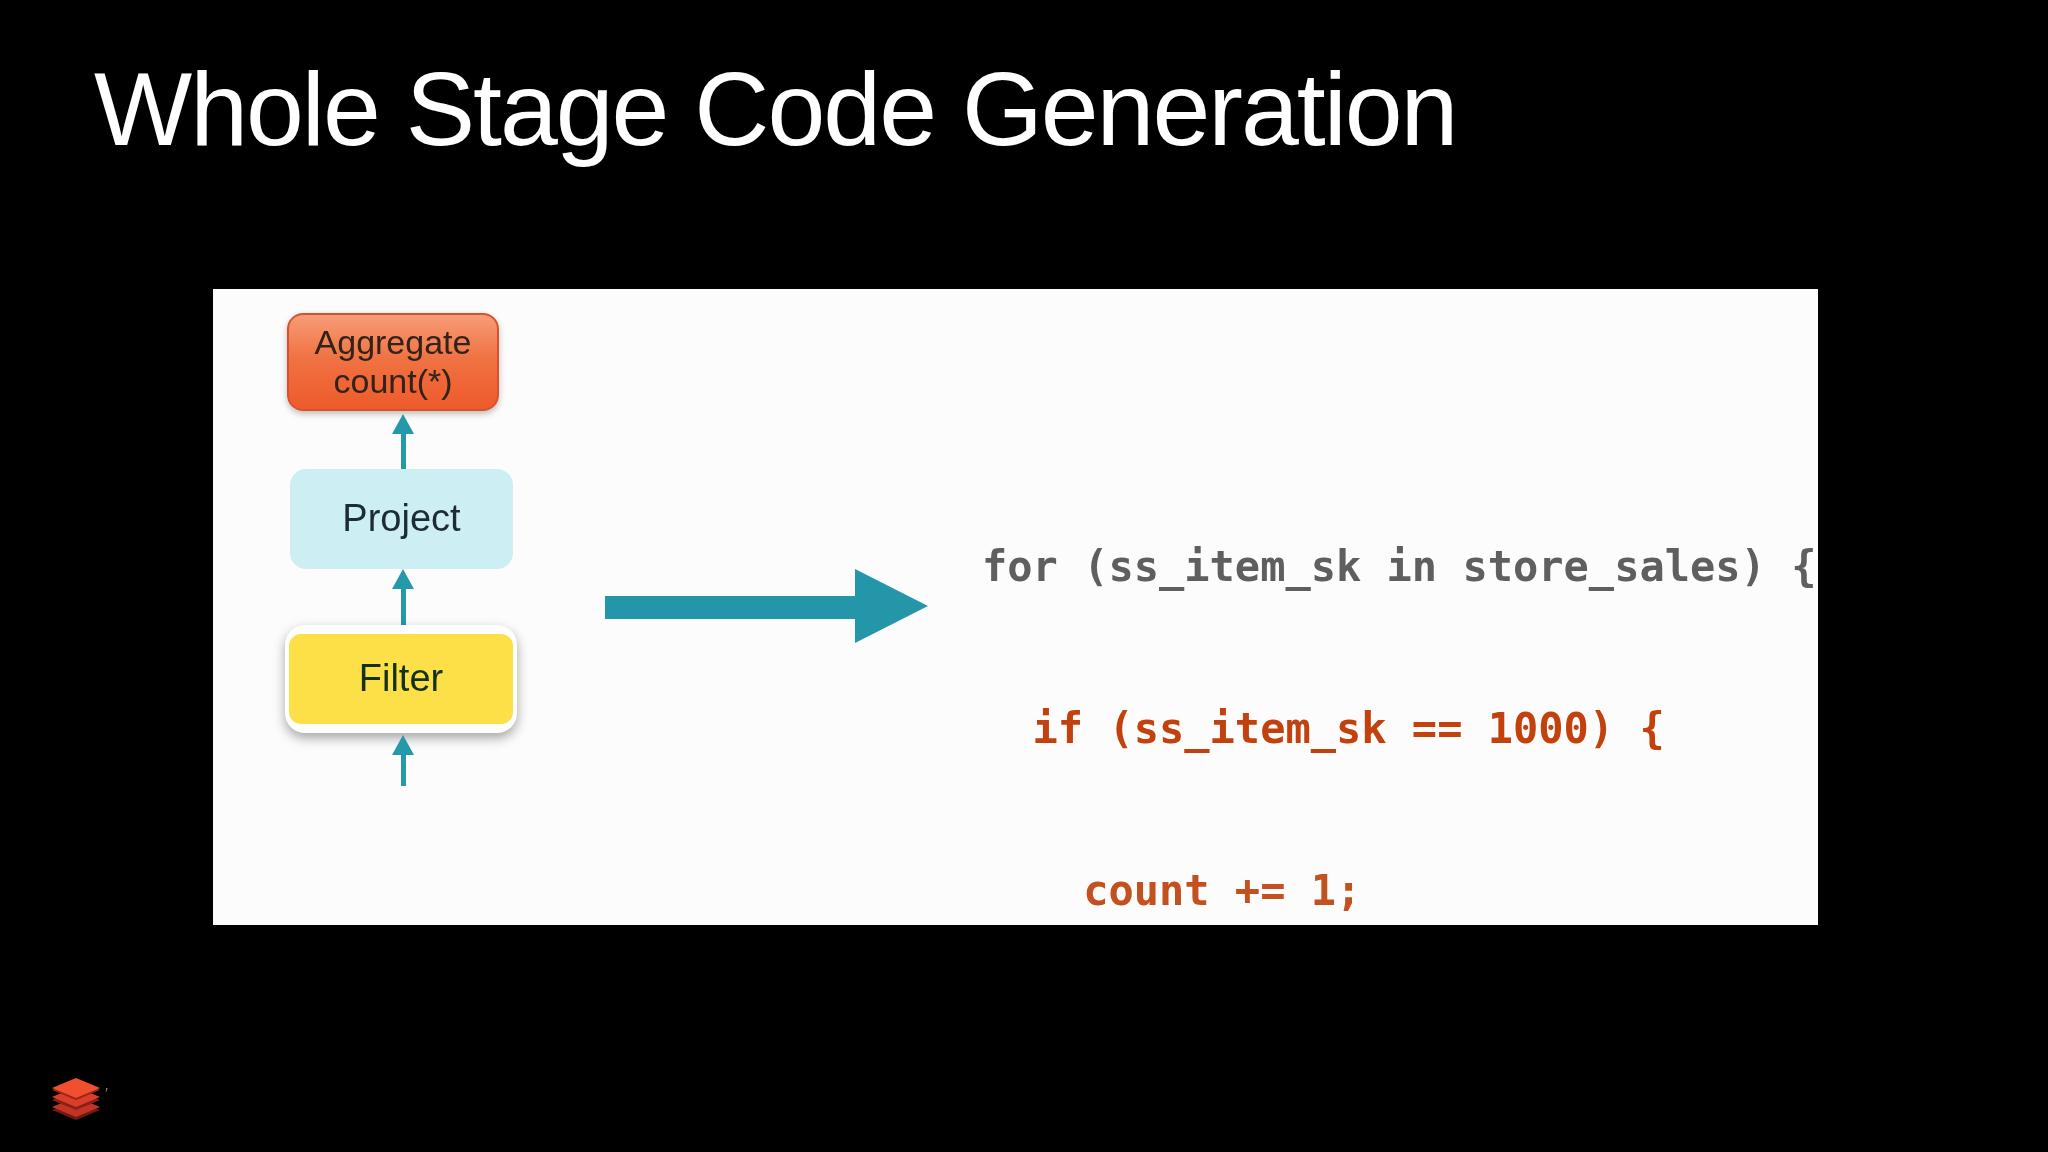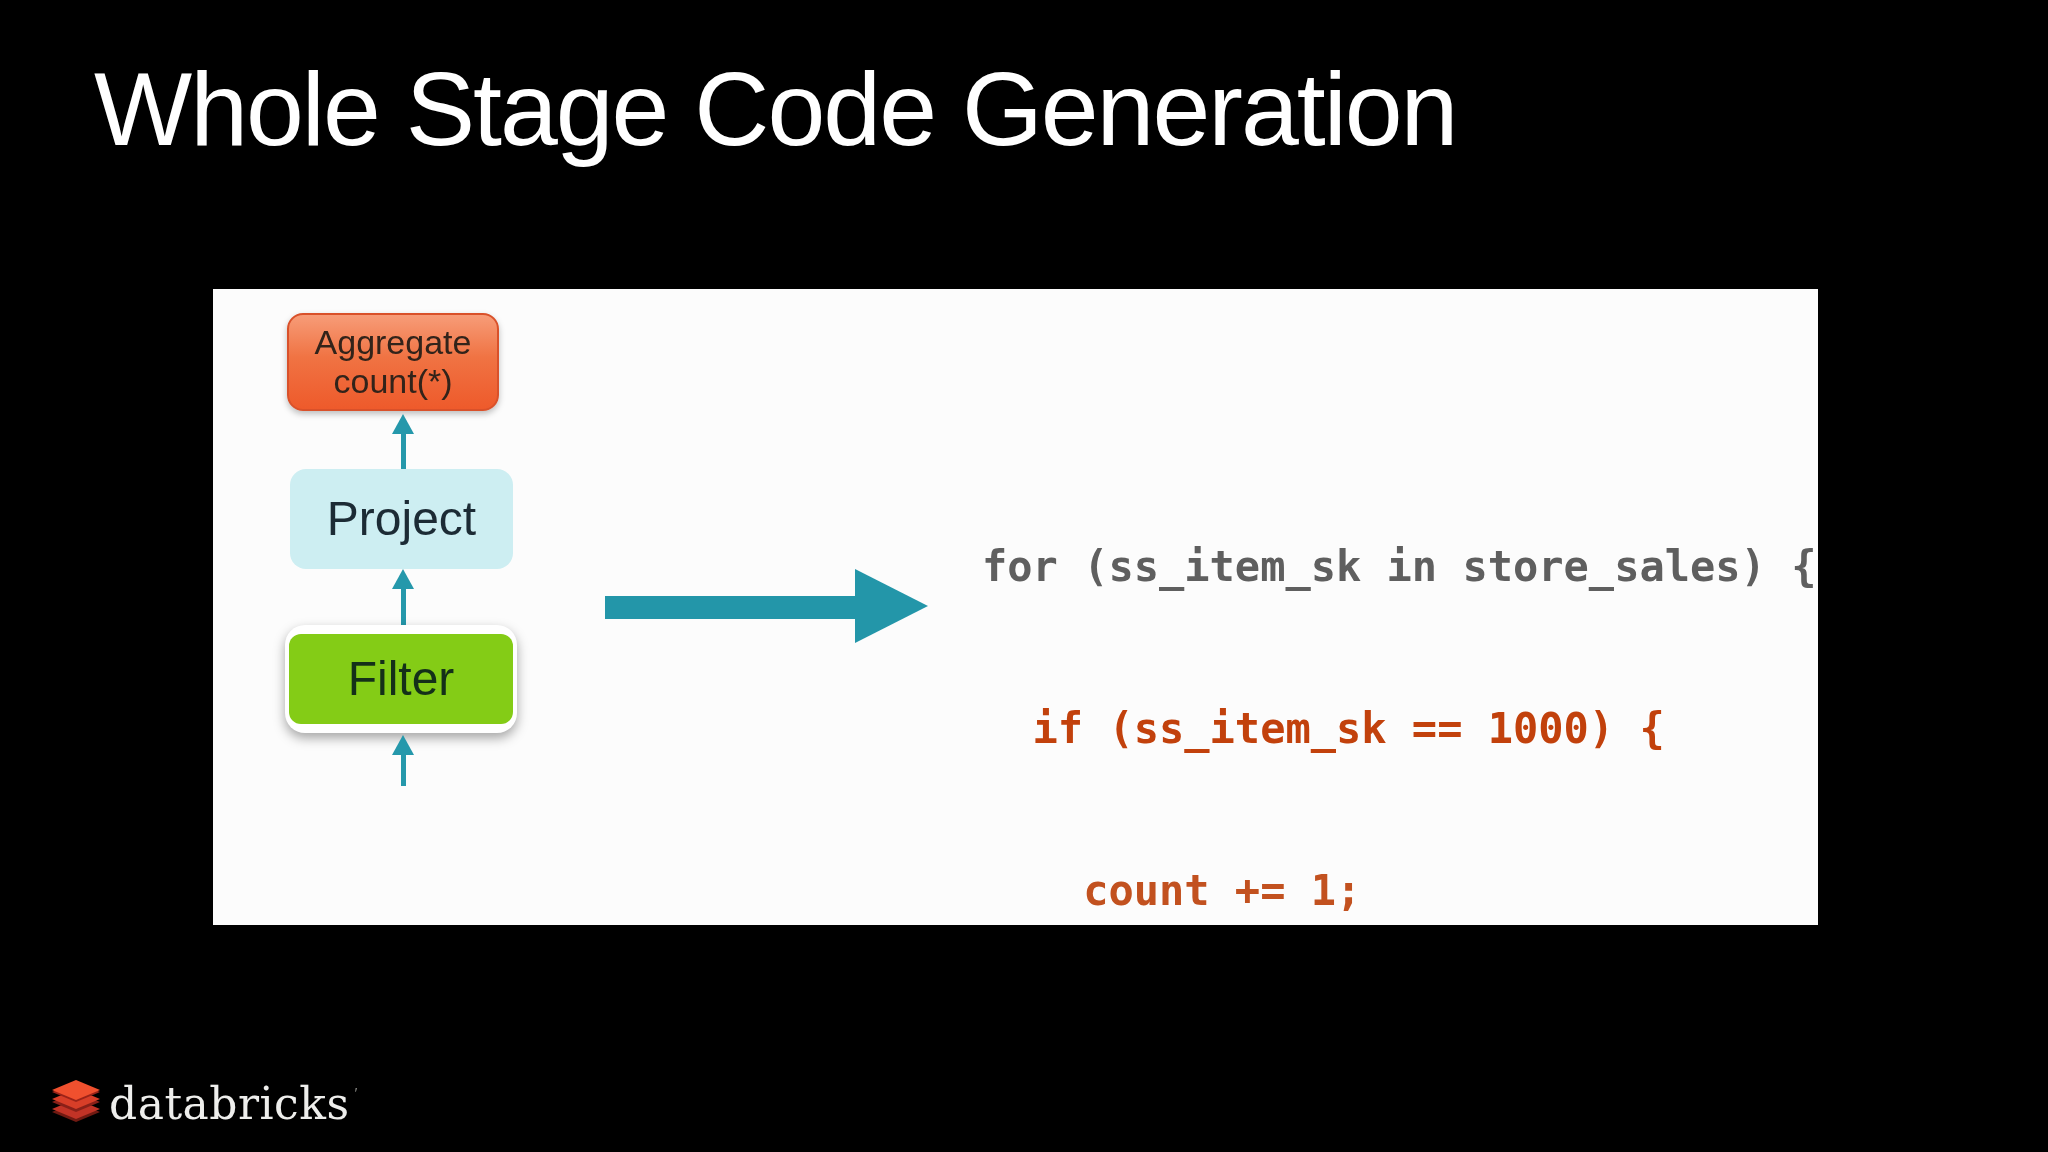--- a/index.html
+++ b/index.html
@@ -37,21 +37,21 @@
   }
 
   
   .node {
     position: absolute;
     display: flex;
     flex-direction: column;
     align-items: center;
     justify-content: center;
     text-align: center;
-    font-size: 48px;
+    font-size: 38px;
     line-height: 1.15;
   }
   .node-aggregate {
     left: 74px; top: 24px; width: 212px; height: 98px;
     background: linear-gradient(to bottom, #f79c78 0%, #f07343 45%, #ee5a2b 100%);
     border: 2px solid #d9512a;
     border-radius: 16px;
     color: #32231a;
     font-size: 34px;
     box-shadow: 0 3px 6px rgba(0,0,0,0.25);
@@ -68,21 +68,21 @@
     background: #ffffff;
     border-radius: 20px;
     box-shadow: 0 5px 12px rgba(0,0,0,0.35);
     display: flex;
     align-items: center;
     justify-content: center;
   }
   .node-filter {
     position: static;
     width: 224px; height: 90px;
-    background: #84cc16;
+    background: #fde047;
     border-radius: 12px;
     color: #143019;
   }
   .node-scan {
     left: 76px; top: 497px; width: 224px; height: 102px;
     background: linear-gradient(to bottom, #d2d2d2 0%, #b5b5b5 50%, #8e8e8e 100%);
     border: 3px solid #4f4f4f;
     border-radius: 22px;
     color: #141414;
     box-shadow: 0 3px 6px rgba(0,0,0,0.3);
@@ -224,17 +224,16 @@
 
       <polygon points="24,22 48,32 24,42 0,32" fill="#711a12"></polygon>
       <polygon points="24,19 48,29 24,39 0,29" fill="#c23326"></polygon>
 
       <polygon points="24,12 48,22 24,32 0,22" fill="#8a2018"></polygon>
       <polygon points="24,9 48,19 24,29 0,19" fill="#d83e28"></polygon>
 
       <polygon points="24,2 48,12 24,22 0,12" fill="#9c2318"></polygon>
       <polygon points="24,0 48,10 24,20 0,10" fill="#f0502e"></polygon>
     </svg>
-    <span class="brand-text">databricks</span>
     <span class="brand-tm">′</span>
   </div>
 
 </div>
 
 </body></html>

